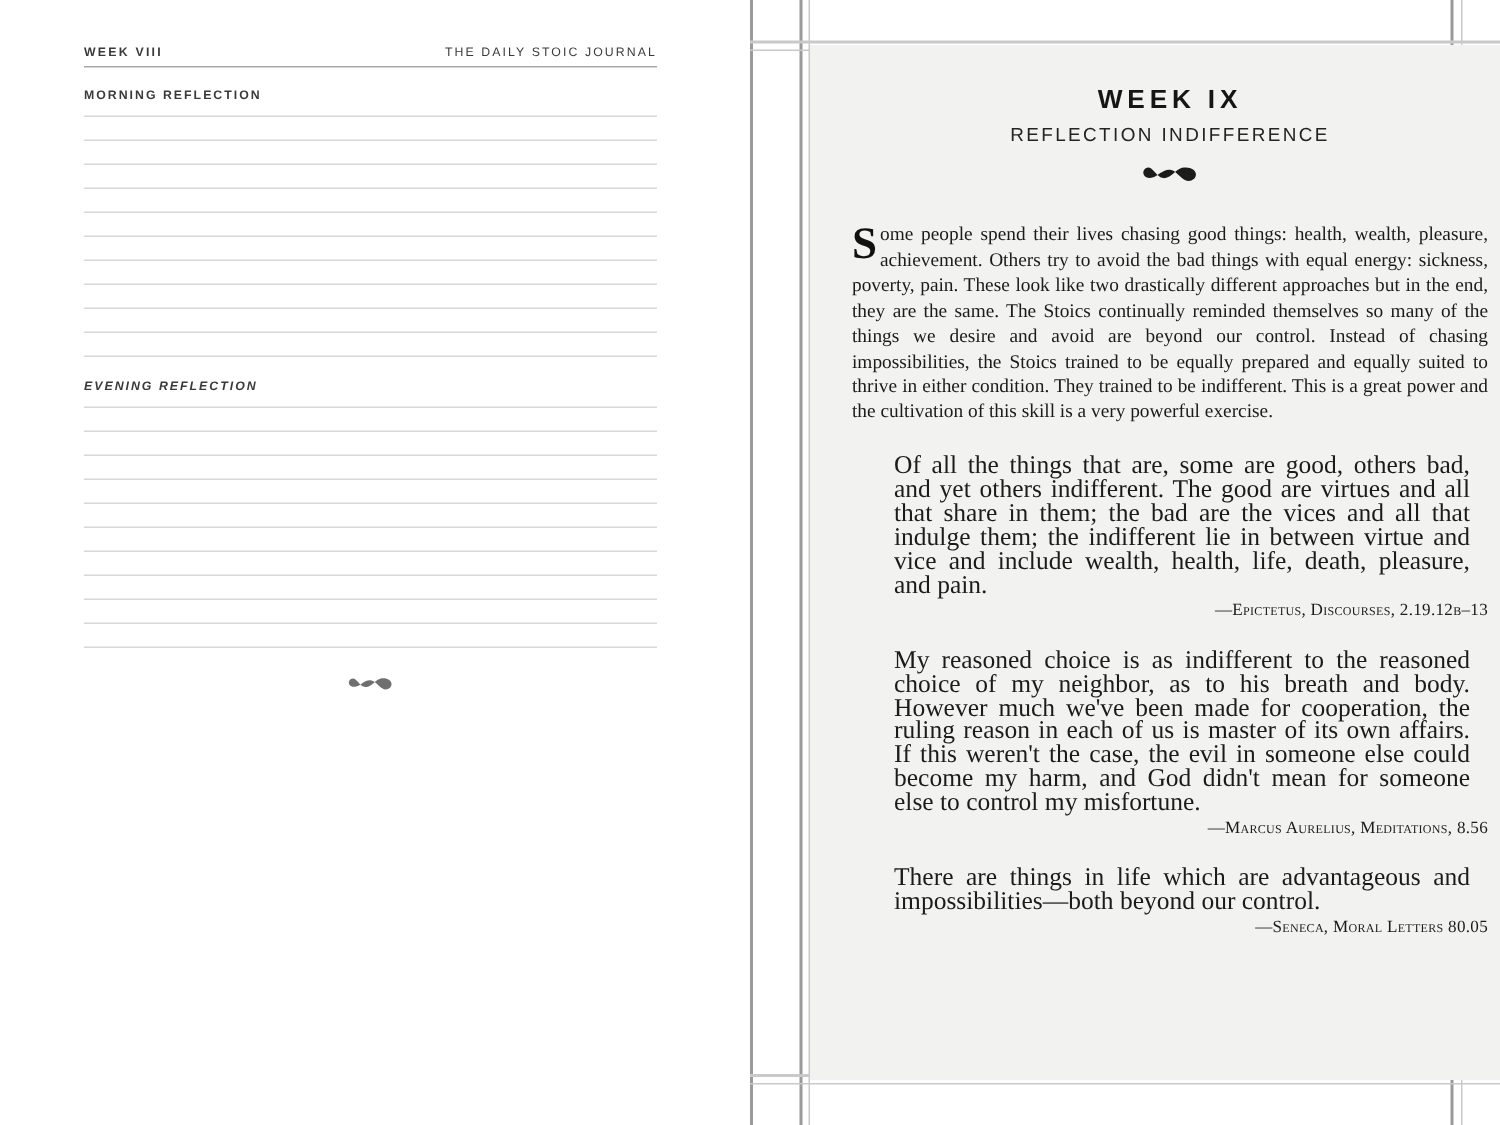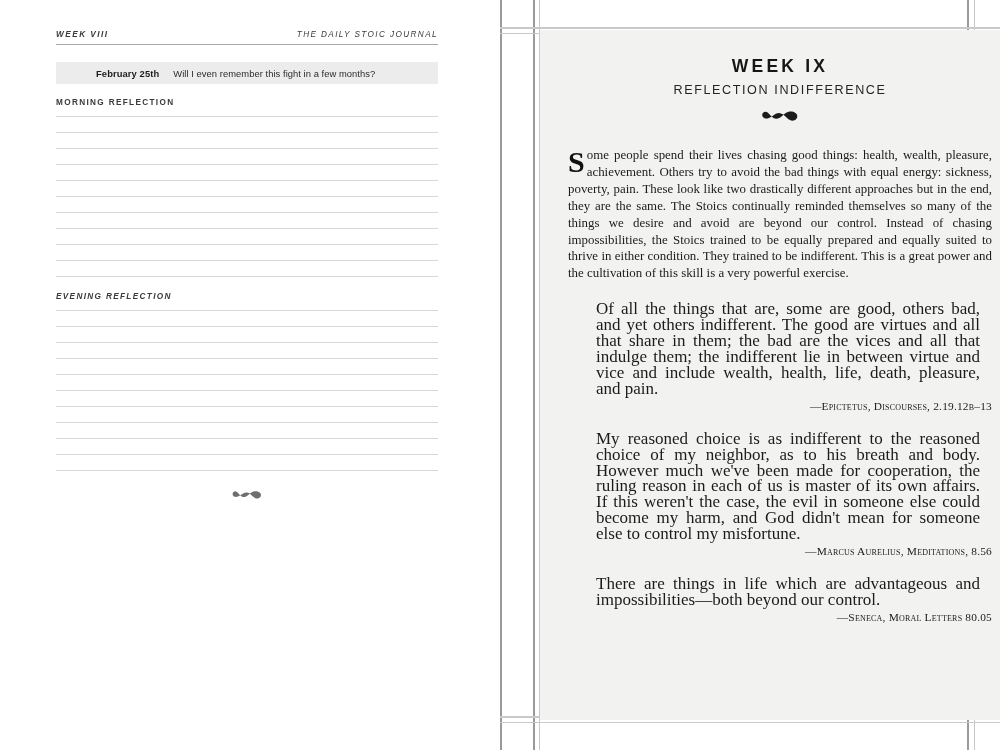--- a/index.html
+++ b/index.html
@@ -24,26 +24,26 @@
   }
   .lp-inner { position:absolute; left:56px; top:30px; width:382px; }
 
   .running-head {
     display:flex; justify-content:space-between; align-items:flex-end;
     border-bottom:1px solid #a8a8a8;
     padding-bottom:5px;
   }
   .rh-left {
     font-size:8.2px; letter-spacing:1.5px; color:#3a3a3a;
-    font-weight:600; text-transform:uppercase;font-style:italic;
+    font-weight:600; text-transform:uppercase;
   }
   .rh-right {
     font-family:"Liberation Sans", sans-serif;
     font-size:8.2px; letter-spacing:1.4px; color:#3a3a3a;
-    font-style:italic; font-weight:500; text-transform:uppercase;text-align:right;
+    font-weight:500; text-transform:uppercase;text-align:right;
   }
 
   .date-bar {
     margin-top:17px;
     height:22px;
     background:#ececec;
     display:flex; align-items:center;
     padding-left:40px;
   }
   .date-bar .date {
@@ -160,24 +160,20 @@
 </div>
 
 <div id="left-page">
   <div class="lp-inner">
 
     <div class="running-head">
       <span class="rh-left">WEEK VIII</span>
       <span class="rh-right">THE DAILY STOIC JOURNAL</span>
     </div>
 
-    <div class="date-bar">
-      <span class="date">February 25th</span>
-      <span class="prompt">Will I even remember this fight in a few months?</span>
-    </div>
 
     <div id="morning-section">
       <div class="section-label">MORNING REFLECTION</div>
       <div class="rule-stack">
           <div class="rule-line"></div>
           <div class="rule-line"></div>
           <div class="rule-line"></div>
           <div class="rule-line"></div>
           <div class="rule-line"></div>
           <div class="rule-line"></div>

